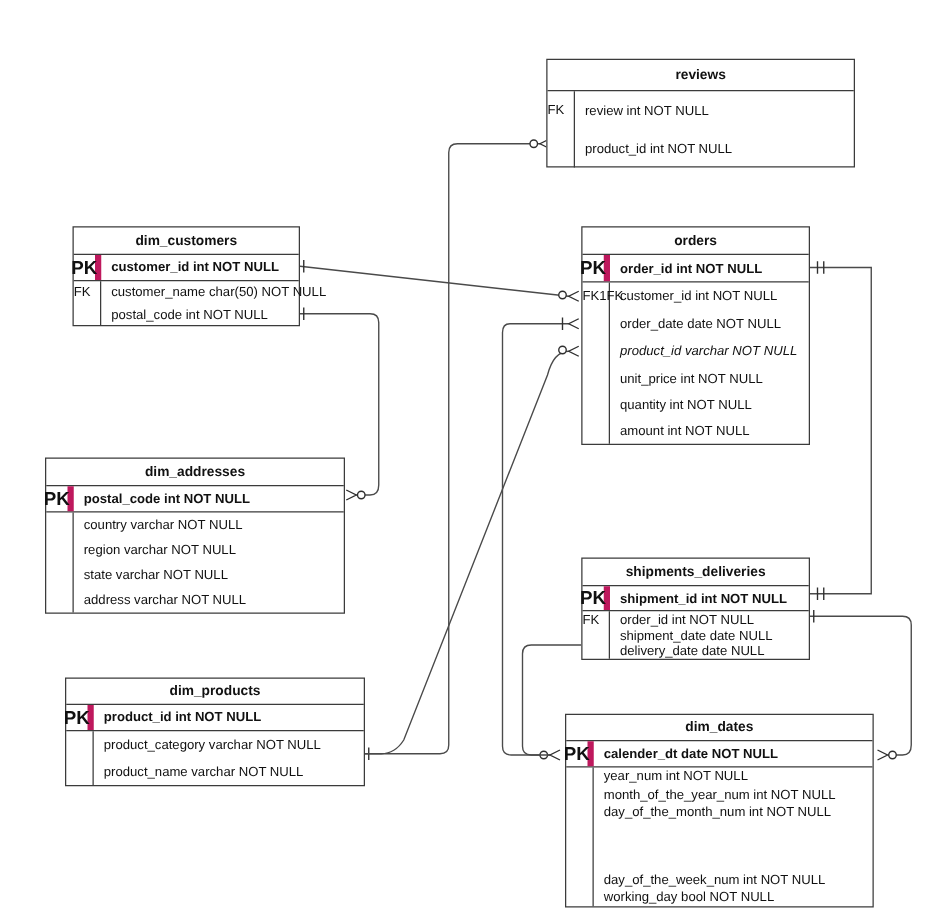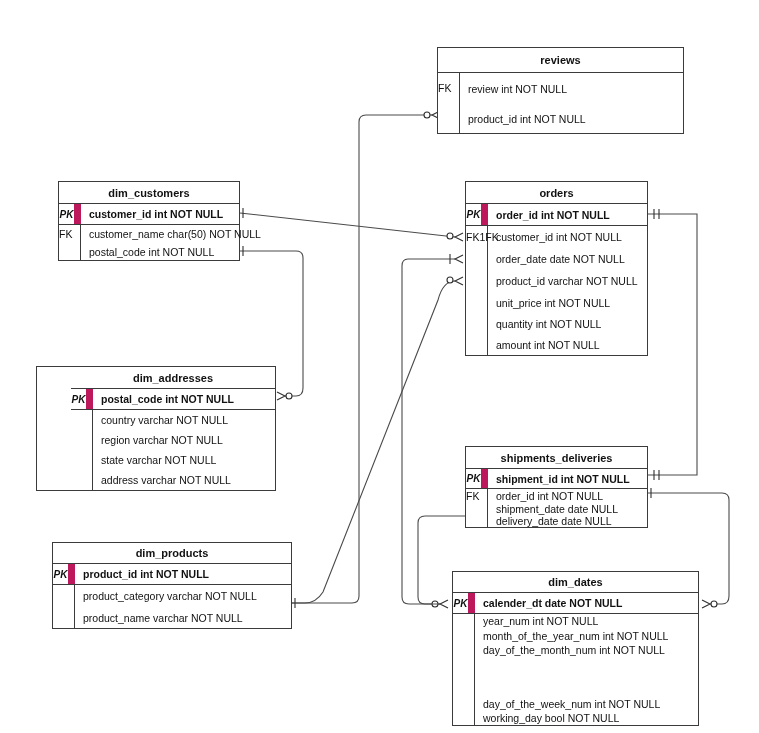--- a/index.html
+++ b/index.html
@@ -6,23 +6,23 @@
   body{width:759px;height:733px;overflow:hidden;
        font-family:"Liberation Sans","DejaVu Sans",sans-serif;}
   #canvas{position:relative;width:759px;height:733px;background:#fff;}
   svg#wires{position:absolute;left:0;top:0;width:759px;height:733px;overflow:visible;}
   .entity{position:absolute;box-sizing:border-box;border:1px solid #3b3b3b;background:#fff;}
   .ent-title{box-sizing:border-box;width:100%;text-align:center;font-weight:bold;
              font-size:11px;color:#111;border-bottom:1px solid #3b3b3b;
              display:flex;align-items:center;justify-content:center;}
   .ent-row{box-sizing:border-box;display:flex;width:100%;align-items:stretch;}
   .ent-row.pkrow{border-bottom:1px solid #3b3b3b;}
-  .rowkey{box-sizing:border-box;flex:0 0 auto;border-right:7px solid #be185d;
+  .rowkey{box-sizing:border-box;flex:0 0 auto;border-right:5px solid #be185d;
           display:flex;align-items:center;justify-content:center;
-          font-size:10px;color:#111;font-style:italic;}
+          font-size:15px;color:#111;}
   .rowtxt{box-sizing:border-box;flex:1 1 auto;display:flex;align-items:center;
           padding-left:8px;font-size:10.5px;color:#111;white-space:nowrap;}
   .pkrow .rowkey,.pkrow .rowtxt{font-weight:bold;}
   .ent-body{box-sizing:border-box;display:flex;width:100%;}
   .bodykey{box-sizing:border-box;flex:0 0 auto;border-right:1px solid #3b3b3b;
            display:flex;flex-direction:row;}
   .bodykey span{display:flex;align-items:center;justify-content:center;
                 font-size:10.5px;color:#111;}
   .bodytxt{box-sizing:border-box;flex:1 1 auto;display:flex;flex-direction:column;}
   .bodytxt span{display:flex;align-items:center;padding-left:8px;
@@ -137,29 +137,29 @@
         <span style="height:22px;">FK1</span>
         <span style="height:22px;"></span>
         <span style="height:22px;">FK</span>
         <span style="height:21px;"></span>
         <span style="height:21px;"></span>
         <span style="height:21px;"></span>
       </div>
       <div class="bodytxt">
         <span style="height:22px;">customer_id int NOT NULL</span>
         <span style="height:22px;">order_date date NOT NULL</span>
-        <span style="height:22px;">product_id  varchar NOT NULL</span>
+        <span style="height:22px;font-style:italic;">product_id  varchar NOT NULL</span>
         <span style="height:21px;">unit_price  int NOT NULL</span>
         <span style="height:21px;">quantity  int NOT NULL</span>
         <span style="height:21px;">amount  int NOT NULL</span>
       </div>
     </div>
   </div>
 
-  <div class="entity" style="left:36px;top:366px;width:240px;height:125px;padding-left:34px;">
+  <div class="entity" style="left:36px;top:366px;width:240px;height:125px;">
     <div class="ent-title" style="height:22px;">dim_addresses</div>
     <div class="ent-row pkrow" style="height:21px;">
       <div class="rowkey" style="width:22px;">PK</div>
       <div class="rowtxt">postal_code int NOT NULL</div>
     </div>
     <div class="ent-body" style="height:80px;">
       <div class="bodykey" style="width:22px;">
         <span style="height:20px;"></span>
         <span style="height:20px;"></span>
         <span style="height:20px;"></span>

